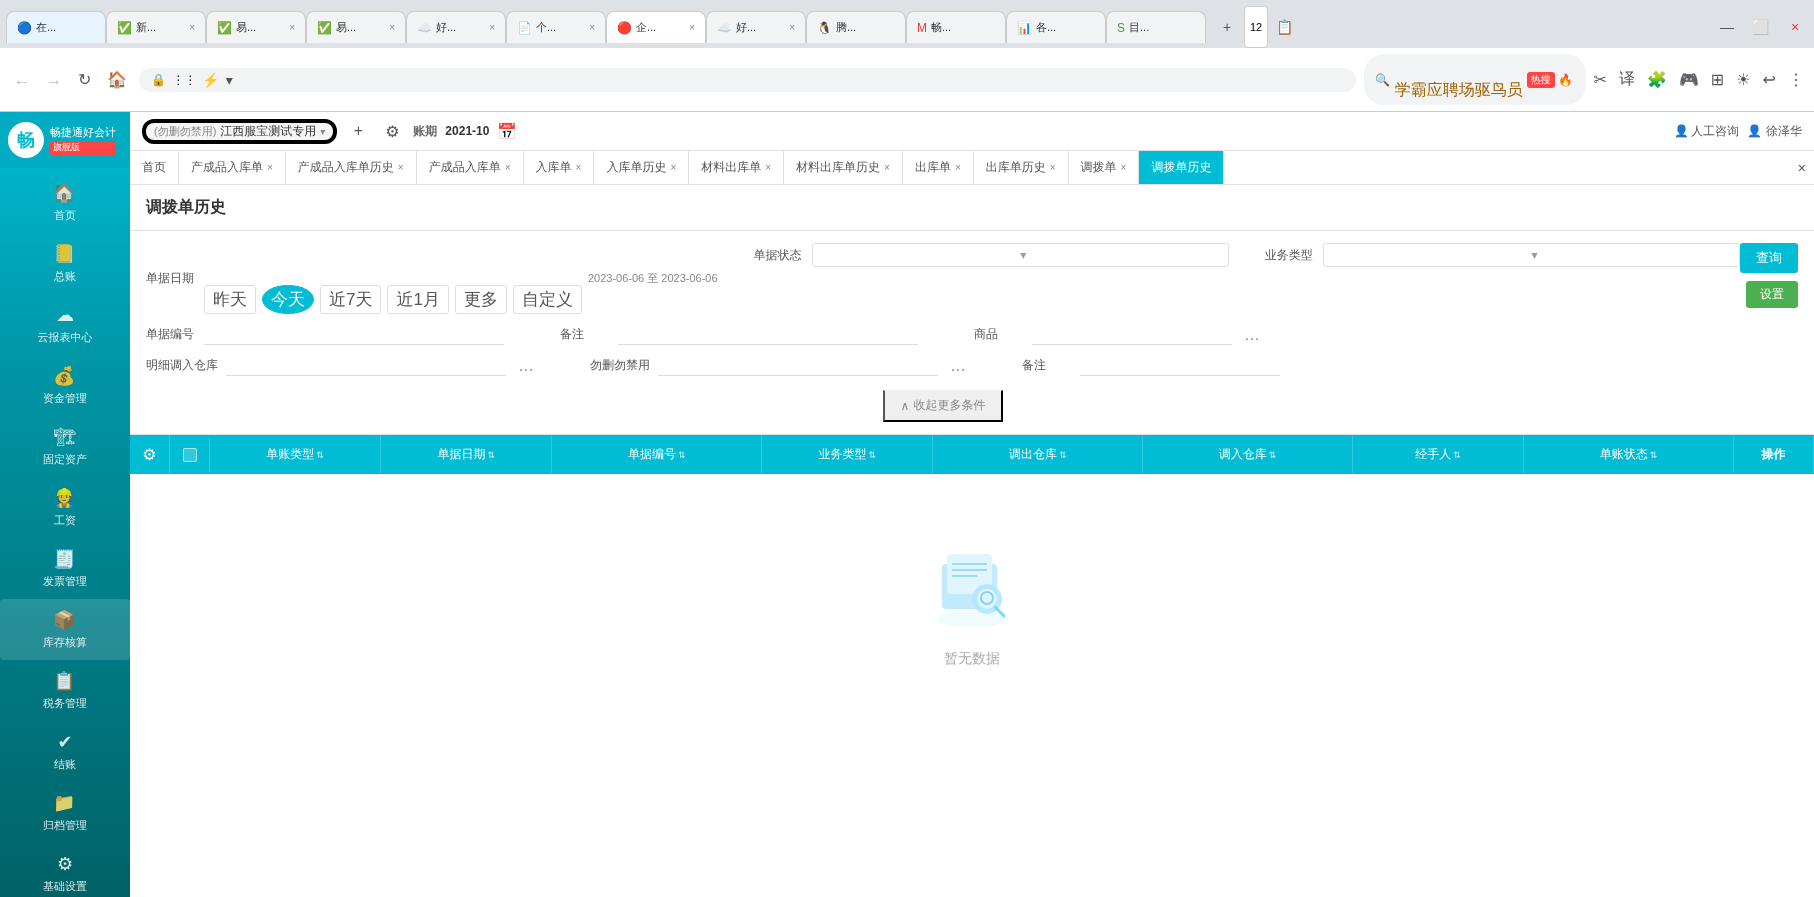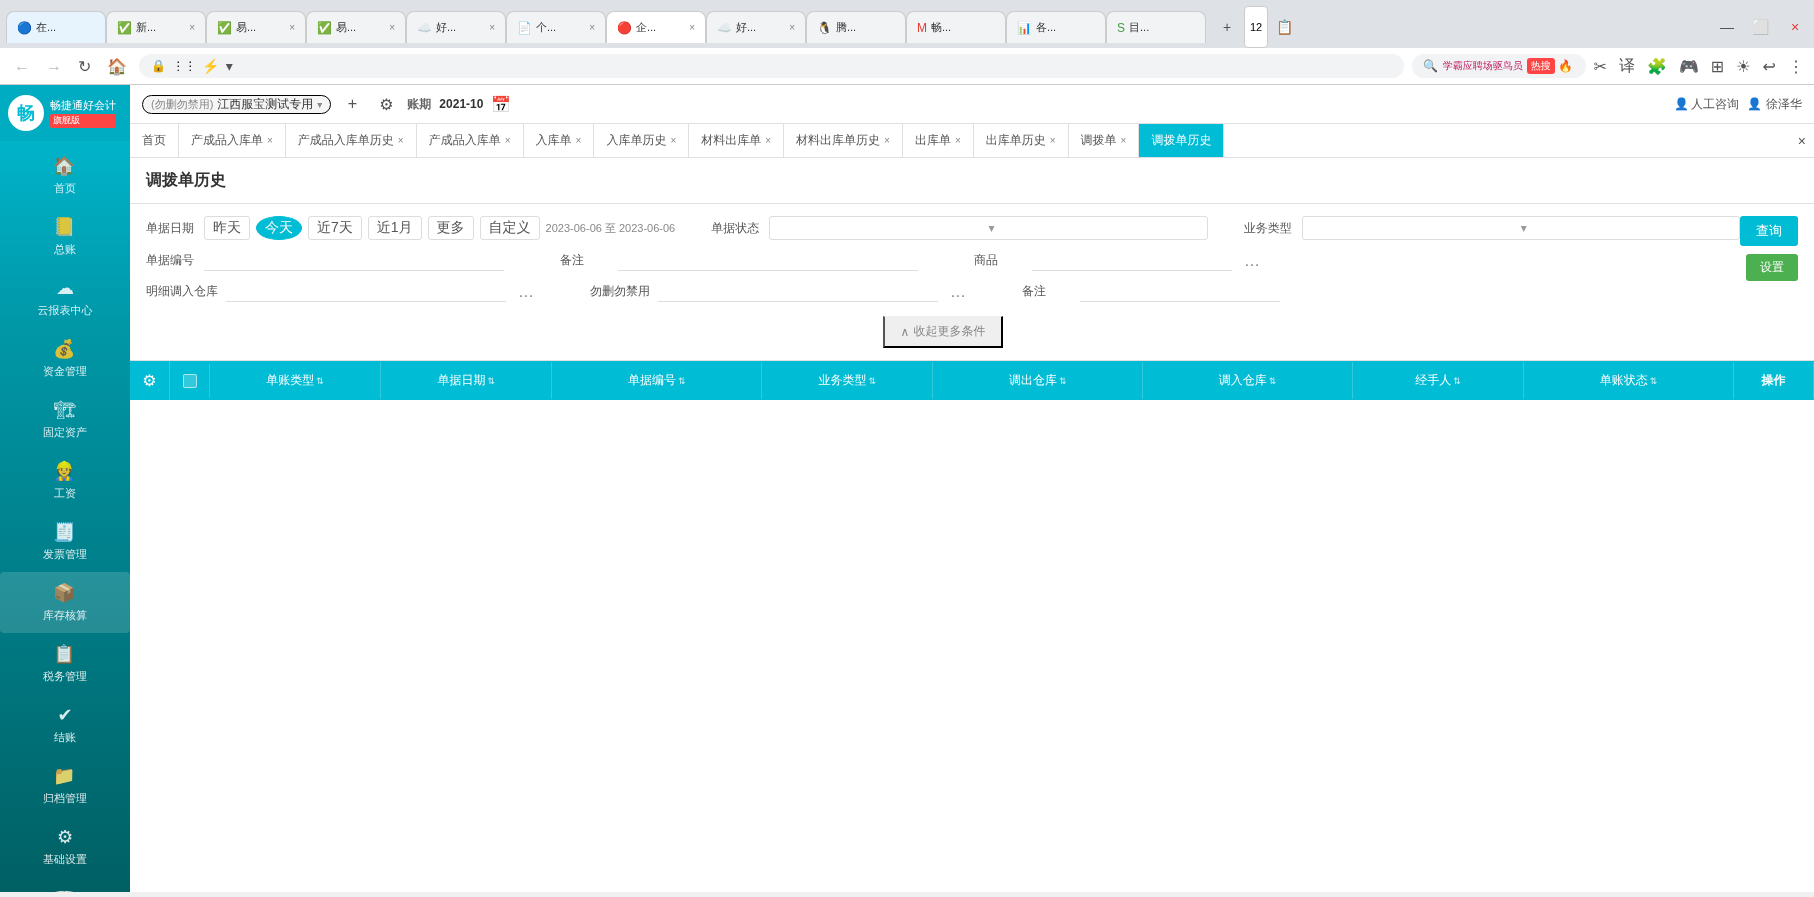--- a/index.html
+++ b/index.html
@@ -41,21 +41,21 @@
     .sidebar-item { width: 100%; display: flex; flex-direction: column; align-items: center; padding: 10px 4px; cursor: pointer; color: rgba(255,255,255,0.85); gap: 4px; border-radius: 4px; transition: background 0.2s; }
     .sidebar-item:hover, .sidebar-item.active { background: rgba(255,255,255,0.15); }
     .sidebar-item .item-icon { font-size: 18px; }
     .sidebar-item .item-label { font-size: 11px; text-align: center; }
 
     
     .main-content { flex: 1; display: flex; flex-direction: column; background: #f5f5f5; overflow: hidden; }
 
     
     .app-header { background: #fff; border-bottom: 1px solid #e0e0e0; padding: 6px 12px; display: flex; align-items: center; gap: 8px; }
-    .company-select { display: flex; align-items: center; gap: 4px; background: #f5f5f5; border: 1px solid #000000; border-radius: 12px; padding: 0 8px; cursor: pointer; }
+    .company-select { display: flex; align-items: center; gap: 4px; background: #f5f5f5; border: 4px solid #000000; border-radius: 12px; padding: 0 8px; cursor: pointer; }
     .company-name { font-size: 12px; color: #333; }
     .header-actions { display: flex; align-items: center; gap: 8px; margin-left: auto; }
     .period-label { font-size: 12px; color: #666; font-weight: bold; }
     .period-value { font-size: 12px; color: #333; font-weight: bold; }
     .header-btn { background: none; border: none; cursor: pointer; color: #555; font-size: 12px; display: flex; align-items: center; gap: 2px; }
     .user-info { display: flex; align-items: center; gap: 4px; font-size: 12px; color: #555; }
 
     
     .page-tabs { background: #fff; border-bottom: 1px solid #e0e0e0; display: flex; align-items: center; overflow-x: auto; white-space: nowrap; }
     .page-tab { display: inline-flex; align-items: center; padding: 8px 12px; font-size: 12px; color: #555; cursor: pointer; border-right: 1px solid #e0e0e0; gap: 4px; flex-shrink: 0; }
@@ -76,21 +76,21 @@
     .action-btn.danger { color: #f44336; }
     .checkbox-label { display: flex; align-items: center; gap: 4px; font-size: 12px; color: #555; cursor: pointer; }
 
     
     .filter-section { padding: 12px 16px; background: #fff; border-bottom: 1px solid #e0e0e0; }
     .filter-row { display: flex; align-items: flex-start; gap: 16px; margin-bottom: 10px; flex-wrap: nowrap; }
     .filter-item { display: flex; align-items: center; gap: 8px; }
     .filter-label { font-size: 12px; color: #555; white-space: nowrap; min-width: 50px; }
     .filter-input { border: none; border-bottom: 1px solid #ddd; padding: 3px 0; font-size: 12px; outline: none; min-width: 180px; }
     .date-filter { display: flex; align-items: center; gap: 6px; flex-wrap: wrap; }
-    .date-btn { padding: 2px 8px; border: 1px solid #ddd; background: #fff; border-radius: 3px; cursor: pointer; font-size: 14px; color: #555; }
+    .date-btn { padding: 2px 8px; border: 1px solid #ddd; background: #fff; border-radius: 3px; cursor: pointer; font-size: 17px; color: #555; margin-top: 42px; }
     .date-btn.active { background: #00bcd4; color: #fff; border-color: #00bcd4; border-radius: 50%; padding: 2px 8px; }
     .date-range { font-size: 11px; color: #888; }
     .dropdown-filter { display: flex; align-items: center; border: 1px solid #ddd; border-radius: 3px; padding: 4px 8px; min-width: 250px; cursor: pointer; }
     .dropdown-filter span { flex: 1; font-size: 12px; color: #999; }
     .dropdown-icon { font-size: 10px; color: #888; }
     .filter-dots { font-size: 16px; color: #888; cursor: pointer; margin-left: 4px; }
     .collapse-btn { display: flex; align-items: center; gap: 4px; padding: 6px 16px; text-align: center; cursor: pointer; color: #888; font-size: 12px; border-top: 1px solid #f0f0f0; margin-top: 4px; justify-content: center; }
     .collapse-row { display: flex; justify-content: center; }
 
     
@@ -204,21 +204,21 @@
     <button class="nav-btn">🏠</button>
     <div class="url-bar">
       <span style="color:#2e7d32;font-size:12px;">🔒</span>
       <button style="background:none;border:none;cursor:pointer;font-size:12px;">⋮⋮</button>
       <span style="font-size:14px;color:#555;cursor:pointer;">⚡</span>
       <span style="font-size:14px;color:#555;cursor:pointer;">▾</span>
     </div>
     <div class="address-right">
       <div class="search-box">
         <span>🔍</span>
-        <span style="font-size:10px;color:#be185d;">学霸应聘场驱鸟员</span>
+        <span style="font-size:16px;color:#a16207;margin-top:22px;">学霸应聘场驱鸟员</span>
         <span class="hot-badge">热搜</span>
         <span style="font-size:12px;color:#e53935;font-weight:bold;">🔥</span>
       </div>
       <div class="toolbar-icons">
         <span class="toolbar-icon">✂</span>
         <span class="toolbar-icon">译</span>
         <span class="toolbar-icon">🧩</span>
         <span class="toolbar-icon">🎮</span>
         <span class="toolbar-icon">⊞</span>
         <span class="toolbar-icon">☀</span>
@@ -496,16 +496,35 @@
           </div>
           <div class="th-cell status">
             <span>单账状态</span>
             <span class="sort-icon">⇅</span>
           </div>
           <div class="th-cell ops">
             <span>操作</span>
           </div>
         </div>
 
+        <div class="empty-state">
+          <div class="empty-icon">
+            <div style="width:100px;height:100px;position:relative;">
+              <svg width="100" height="100" viewBox="0 0 100 100">
+                <ellipse cx="50" cy="85" rx="35" ry="8" fill="#e0f7fa" opacity="0.5"></ellipse>
+                <rect x="20" y="30" width="55" height="45" rx="4" fill="#b3e5fc" opacity="0.8"></rect>
+                <rect x="25" y="20" width="45" height="40" rx="4" fill="#e1f5fe"></rect>
+                <line x1="30" y1="30" x2="65" y2="30" stroke="#81d4fa" stroke-width="1.5"></line>
+                <line x1="30" y1="36" x2="65" y2="36" stroke="#81d4fa" stroke-width="1.5"></line>
+                <line x1="30" y1="42" x2="55" y2="42" stroke="#81d4fa" stroke-width="1.5"></line>
+                <circle cx="65" cy="65" r="15" fill="#b3e5fc" opacity="0.9"></circle>
+                <circle cx="65" cy="65" r="10" fill="#e1f5fe"></circle>
+                <line x1="73" y1="73" x2="82" y2="82" stroke="#81d4fa" stroke-width="3" stroke-linecap="round"></line>
+                <circle cx="65" cy="64" r="6" fill="none" stroke="#81d4fa" stroke-width="2"></circle>
+              </svg>
+            </div>
+          </div>
+          <span class="empty-text">暂无数据</span>
+        </div>
       </div>
     </div>
   </div>
 </div>
 
 </body></html>

